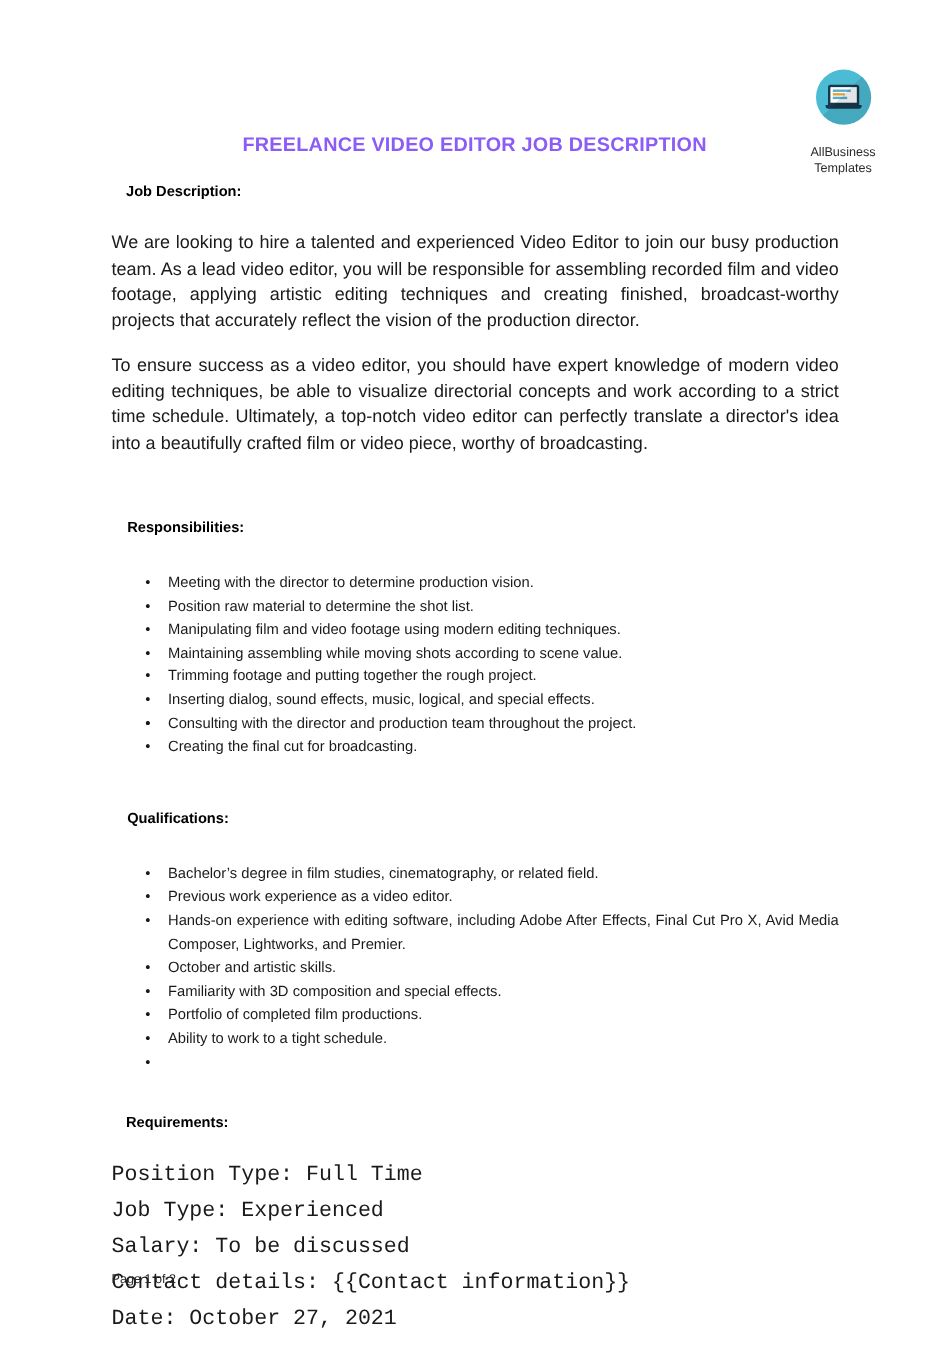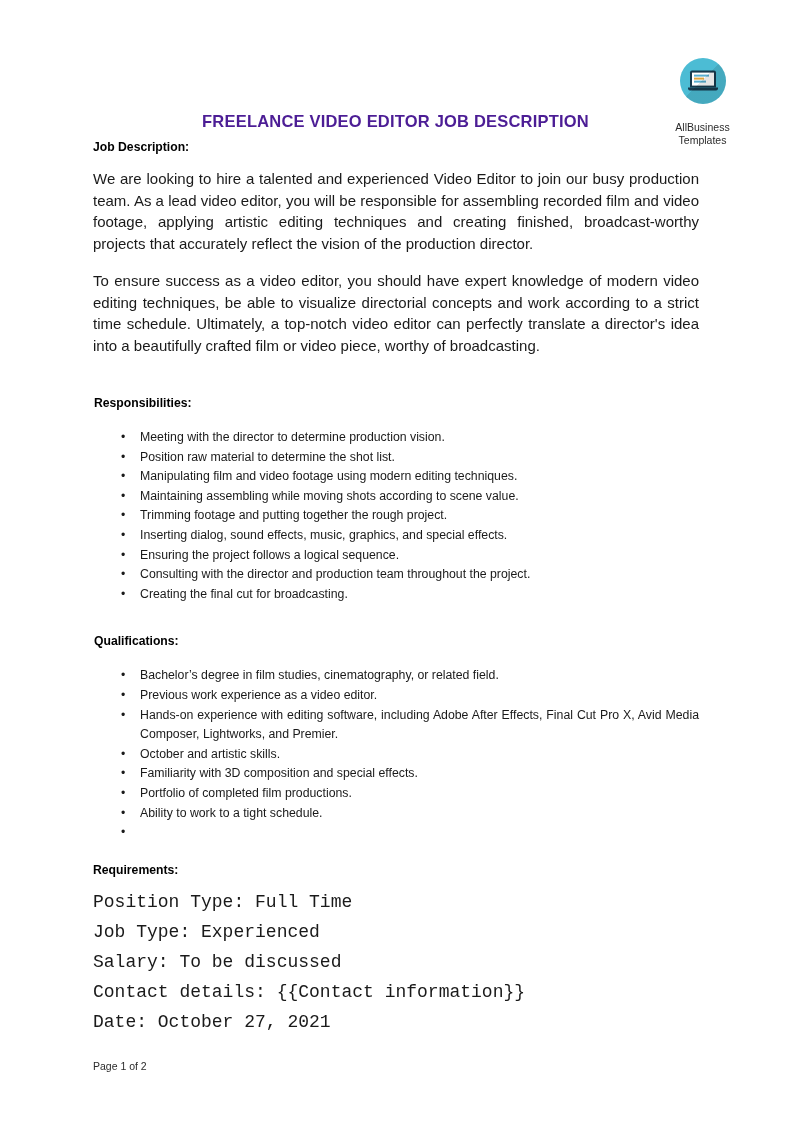--- a/index.html
+++ b/index.html
@@ -97,36 +97,36 @@
   
   .doc-title {
     position: absolute;
     left: 93px;
     top: 112px;
     width: 605px;
     text-align: center;
     font-size: 16.5px;
     font-weight: bold;
     letter-spacing: 0.2px;
-    color: #4c1d95;
+    color: #8b5cf6;
   }
 
   
   .content {
     position: absolute;
     left: 93px;
     top: 140px;
     width: 606px;
   }
 
   .section-heading {
     font-size: 12.2px;
     font-weight: bold;
     color: #000000;
-    margin: 0;
+    margin: 12px;
   }
   .section-heading.indent {
     padding-left: 1px;
   }
 
   p.para {
     font-size: 15px;
     line-height: 21.5px;
     text-align: justify;
     margin: 0;
@@ -219,22 +219,22 @@
     <div class="gap-40"></div>
 
     <div class="section-heading indent">Responsibilities:</div>
     <div class="gap-18"></div>
     <ul class="bullets">
       <li><span class="dot">•</span><span>Meeting with the director to determine production vision.</span></li>
       <li><span class="dot">•</span><span>Position raw material to determine the shot list.</span></li>
       <li><span class="dot">•</span><span>Manipulating film and video footage using modern editing techniques.</span></li>
       <li><span class="dot">•</span><span>Maintaining assembling while moving shots according to scene value.</span></li>
       <li><span class="dot">•</span><span>Trimming footage and putting together the rough project.</span></li>
-      <li><span class="dot">•</span><span>Inserting dialog, sound effects, music, graphics, and special effects.</span></li>
-      <li><span class="dot">•</span><span>Ensuring the project follows a logical sequence.</span></li>
+      <li><span class="dot">•</span><span>Inserting dialog, sound effects, music, logical, and special effects.</span></li>
+      <li><span class="dot">•</span></li>
       <li><span class="dot">•</span><span>Consulting with the director and production team throughout the project.</span></li>
       <li><span class="dot">•</span><span>Creating the final cut for broadcasting.</span></li>
     </ul>
 
     <div class="gap-30"></div>
 
     <div class="section-heading indent">Qualifications:</div>
     <div class="gap-18"></div>
     <ul class="bullets">
       <li><span class="dot">•</span><span>Bachelor’s degree in film studies, cinematography, or related field.</span></li>

